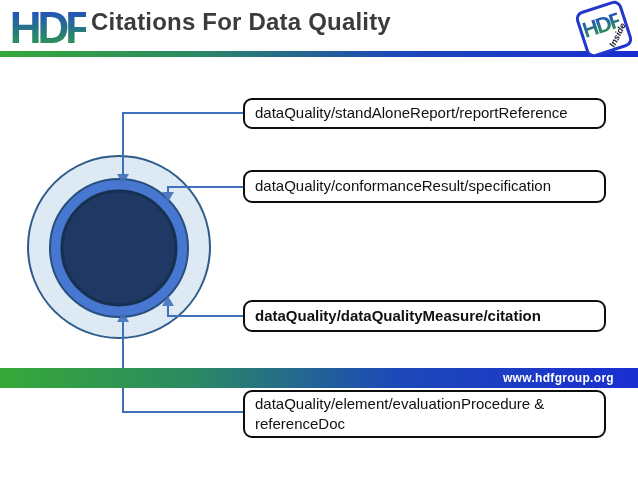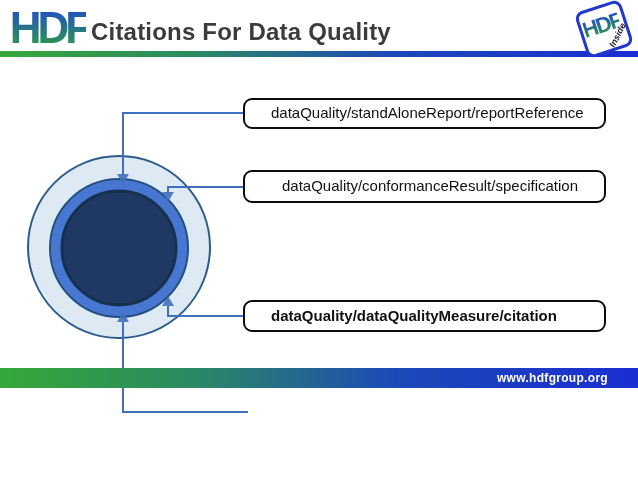--- a/index.html
+++ b/index.html
@@ -11,21 +11,21 @@
   }
   .slide { position: absolute; inset: 0; width: 638px; height: 388px; }
 
   
   .logo-svg { position: absolute; left: 12px; top: 3px; z-index: 3; }
   .logo-text {
     font-family: "Liberation Sans", sans-serif;
     font-weight: bold; font-size: 44px; letter-spacing: -4px;
   }
   .title {
-    position: absolute; left: 91px; top: 18px; margin: 0;
+    position: absolute; left: 91px; top: 8px; margin: 0;
     font-size: 24px; font-weight: 600; color: #3b3b3b;
     z-index: 3; letter-spacing: 0.2px;
   }
   .badge {
     position: absolute; top: 5px; right: 10px;
     width: 42px; height: 42px;
     background: #ffffff;
     border: 3px solid #2237cc; border-radius: 8px;
     transform: rotate(-18deg);
     z-index: 3;
@@ -49,36 +49,36 @@
 
   
   .diagram-svg { position: absolute; left: 0; top: 0; z-index: 1; }
 
   .box {
     position: absolute; left: 243px; width: 363px;
     box-sizing: border-box;
     background: #ffffff;
     border: 2px solid #0d0d0d; border-radius: 9px;
     display: flex; align-items: center;
-    padding: 2px 26px;
+    padding: 2px 10px;
     font-size: 15px; line-height: 1.35; color: #111111;
     z-index: 2;
   }
   .box1 { top: 98px;  height: 31px; }
-  .box2 { top: 170px; height: 33px; justify-content: flex-end; }
+  .box2 { top: 170px; height: 33px; }
   .box3 { top: 300px; height: 32px; font-weight: bold; }
   .box4 { top: 390px; height: 48px; }
 
   
   .footer {
     position: absolute; left: 0; bottom: 0; width: 638px; height: 20px;
     background: linear-gradient(90deg, #36a838 0%, #2b8a62 30%, #1d49b8 62%, #1a2ed1 100%);
     z-index: 3;
     display: flex; align-items: center; justify-content: flex-end;
-    box-sizing: border-box; padding-right: 30px;
+    box-sizing: border-box; padding-right: 24px;
   }
   .footer-url {
     color: #ffffff; font-size: 12px; font-weight: bold;
     letter-spacing: 0.3px;
   }
 </style>
 </head>
 <body>
 
 <div class="slide">
@@ -130,18 +130,21 @@
 
   <div class="box box1">
     <span>dataQuality/standAloneReport/reportReference</span>
   </div>
   <div class="box box2">
     <span>dataQuality/conformanceResult/specification</span>
   </div>
   <div class="box box3">
     <span>dataQuality/dataQualityMeasure/citation</span>
   </div>
+  <div class="box box4">
+    <span>dataQuality/element/evaluationProcedure &amp; referenceDoc</span>
+  </div>
 
   <div class="footer">
     <span class="footer-url">www.hdfgroup.org</span>
   </div>
 
 </div>
 
 </body></html>

